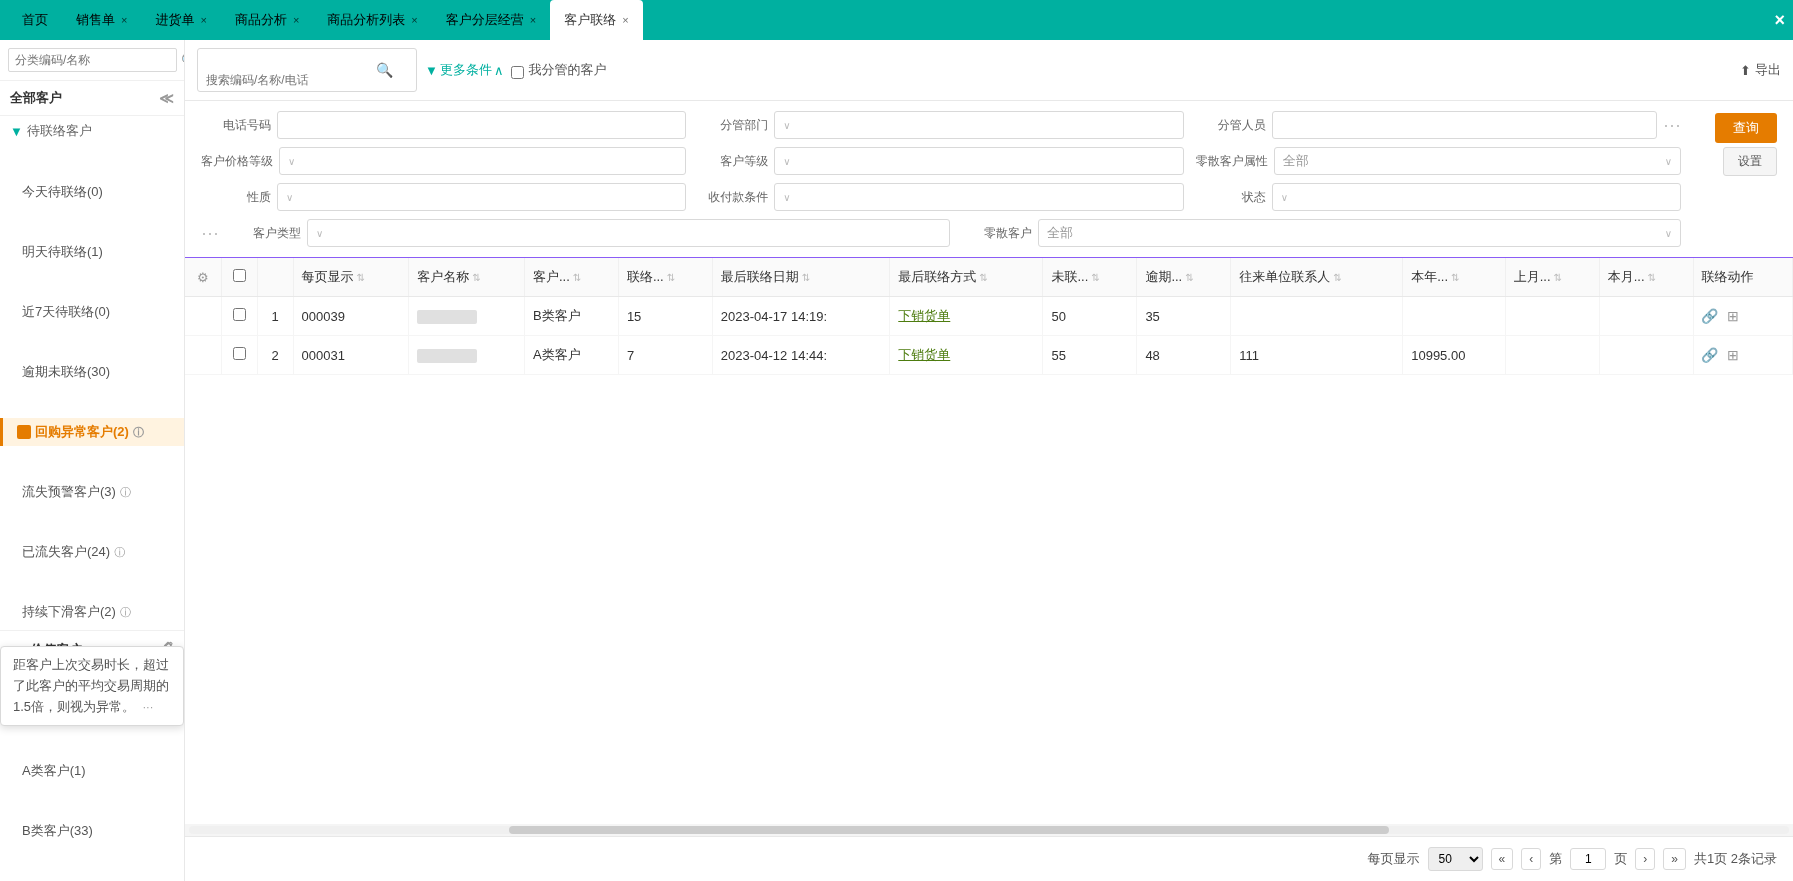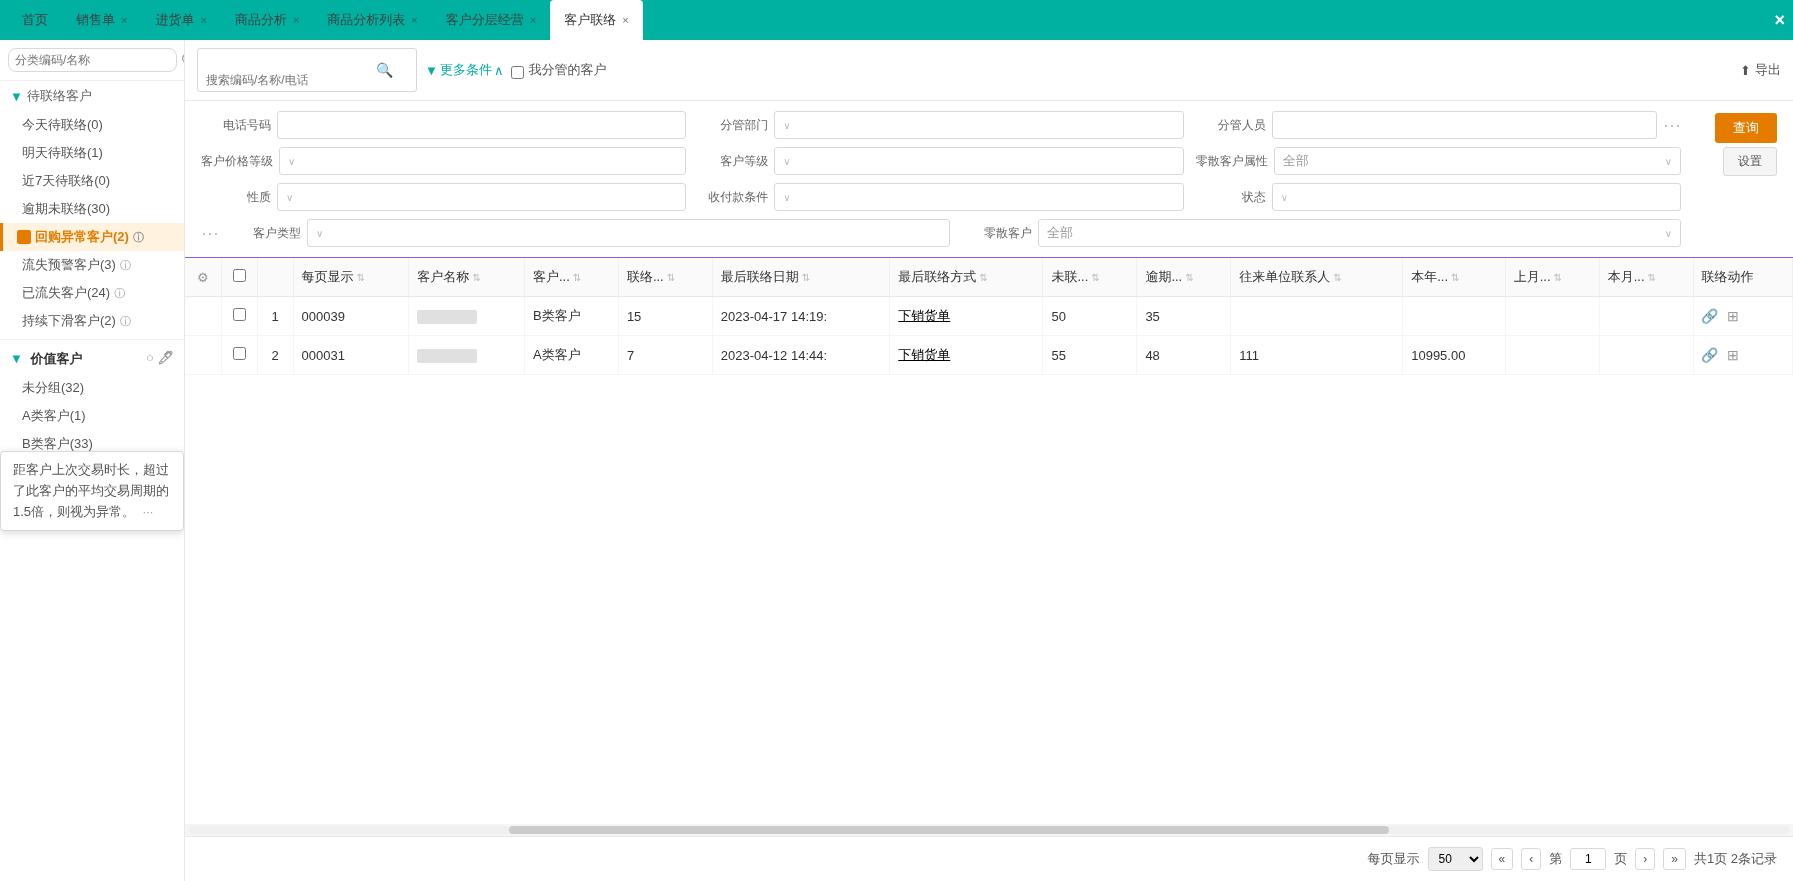--- a/index.html
+++ b/index.html
@@ -6,21 +6,21 @@
     body { background: #f0f2f5; overflow: hidden; }
 
     
     .top-nav {
       display: flex; align-items: center;
       background: #00b0a0; height: 40px; padding: 0 8px;
       color: white; position: relative;
     }
     .top-nav-item {
       padding: 0 14px; height: 40px; display: flex; align-items: center;
-      cursor: pointer; white-space: nowrap; font-size: 13px; color: #404040;
+      cursor: pointer; white-space: nowrap; font-size: 13px; color: #000000;
       position: relative;
     }
     .top-nav-item.active {
       background: white; color: #333; border-radius: 4px 4px 0 0;
     }
     .top-nav-item .close-x {
       margin-left: 6px; font-size: 11px; opacity: 0.7;
     }
     .top-nav-close-all {
       position: absolute; right: 8px; top: 50%; transform: translateY(-50%);
@@ -35,41 +35,41 @@
     
     .sidebar {
       width: 185px; min-width: 185px; background: white;
       border-right: 1px solid #e8e8e8; overflow-y: auto; position: relative;
     }
     .sidebar-search {
       display: flex; align-items: center; padding: 8px;
       border-bottom: 1px solid #f0f0f0;
     }
     .sidebar-search input {
-      flex: 1; border: 1px solid #d9d9d9; border-radius: 8px;
+      flex: 1; border: 1px solid #d9d9d9; border-radius: 2px;
       padding: 4px 6px; font-size: 12px; outline: none;
     }
     .sidebar-search .search-icon { margin-left: 4px; color: #999; cursor: pointer; }
 
     .sidebar-header {
       display: flex; align-items: center; justify-content: space-between;
       padding: 8px 10px; font-weight: bold; color: #333; font-size: 13px;
       border-bottom: 1px solid #f0f0f0;
     }
     .sidebar-collapse { cursor: pointer; color: #999; font-size: 14px; }
 
     .sidebar-group-title {
       display: flex; align-items: center; padding: 6px 10px;
       color: #666; font-size: 12px; cursor: pointer;
     }
     .sidebar-group-title .arrow { margin-right: 4px; color: #00b0a0; }
 
     .sidebar-item {
       padding: 5px 10px 5px 22px; color: #555; font-size: 12px;
-      cursor: pointer; display: flex; align-items: center;
+      cursor: pointer; display: flex; align-items: center; margin-top: 32px;
     }
     .sidebar-item.active {
       background: #fff3e0; color: #e57c00; border-left: 3px solid #e57c00;
       font-weight: bold;
     }
     .sidebar-item .item-icon {
       width: 14px; height: 14px; background: #e57c00; border-radius: 2px;
       margin-right: 4px; display: inline-block;
     }
 
@@ -161,21 +161,21 @@
       border-right: 1px solid #f0f0f0; white-space: nowrap; color: #333;
       font-weight: normal; position: relative;
     }
     thead th .sort-icon { color: #bbb; font-size: 10px; margin-left: 3px; cursor: pointer; }
     tbody tr { border-bottom: 1px solid #f5f5f5; }
     tbody td {
       padding: 10px 8px; color: #333; border-right: 1px solid #f5f5f5;
       white-space: nowrap;
     }
     .td-center { text-align: center; }
-    .link-text { color: #000000; text-decoration: underline; cursor: pointer; }
+    .link-text { color: #4d7c0f; text-decoration: underline; cursor: pointer; }
     .action-icons { display: flex; gap: 8px; color: #999; cursor: pointer; }
     .action-icon { font-size: 14px; }
 
     
     .pagination {
       display: flex; align-items: center; justify-content: flex-end;
       padding: 10px 16px; background: white; border-top: 1px solid #e8e8e8;
       gap: 8px; font-size: 12px; color: #555;
     }
     .page-size-select {
@@ -243,20 +243,24 @@
   </div>
   <div class="top-nav-close-all">×</div>
 </div>
 
 <div class="main-layout">
 
   <div class="sidebar">
     <div class="sidebar-search">
       <input type="text" placeholder="分类编码/名称" style="">
       <span class="search-icon">🔍</span>
+    </div>
+    <div class="sidebar-header">
+      <span>全部客户</span>
+      <span class="sidebar-collapse">≪</span>
     </div>
 
     <div class="sidebar-group-title">
       <span class="arrow">▼</span>
       <span>待联络客户</span>
     </div>
     <div class="sidebar-item">
       <span>今天待联络(0)</span>
     </div>
     <div class="sidebar-item">

